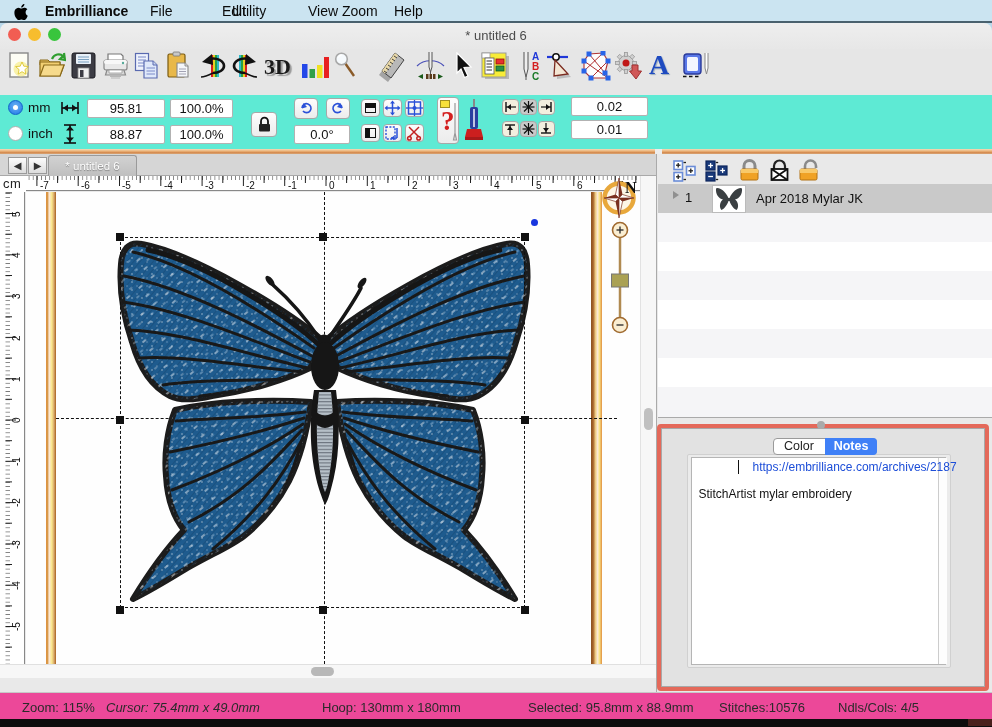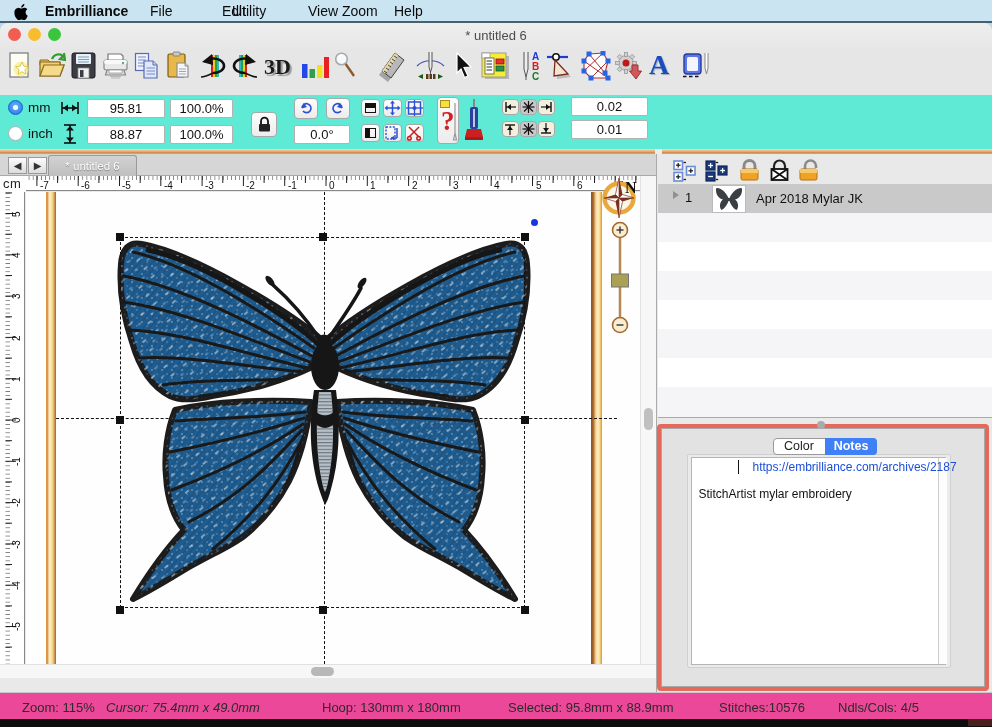--- a/index.html
+++ b/index.html
@@ -757,19 +757,19 @@
       <div style="position:absolute;left:112px;top:10px;width:104px;height:17px;border:1px solid #9a9a9a;border-radius:4px;background:#fff;"></div>
       <div style="position:absolute;left:112px;top:10px;width:52px;height:17px;font-size:12.5px;color:#222;text-align:center;line-height:16px;">Color</div>
       <div style="position:absolute;left:164px;top:10px;width:52px;height:17px;background:#3f80f7;border-radius:0 4px 4px 0;font-size:12.5px;font-weight:bold;color:#fff;text-align:center;line-height:16px;">Notes</div>
     </div>
 </div>
 
   <div class="abs" id="statusbar">
     <span style="left:22px;">Zoom: 115%</span>
     <span style="left:106px;font-style:italic;">Cursor: 75.4mm x 49.0mm</span>
     <span style="left:322px;">Hoop: 130mm x 180mm</span>
-    <span style="left:508px;text-align:center;">Selected: 95.8mm x 88.9mm</span>
+    <span style="left:528px;text-align:center;">Selected: 95.8mm x 88.9mm</span>
     <span style="left:719px;">Stitches:10576</span>
     <span style="left:838px;">Ndls/Cols: 4/5</span>
   </div>
   <div class="abs" id="blackbar">
     <div style="position:absolute;left:968px;top:0;width:24px;height:7px;background:#4a201c;"></div>
   </div>
 
 </body></html>

